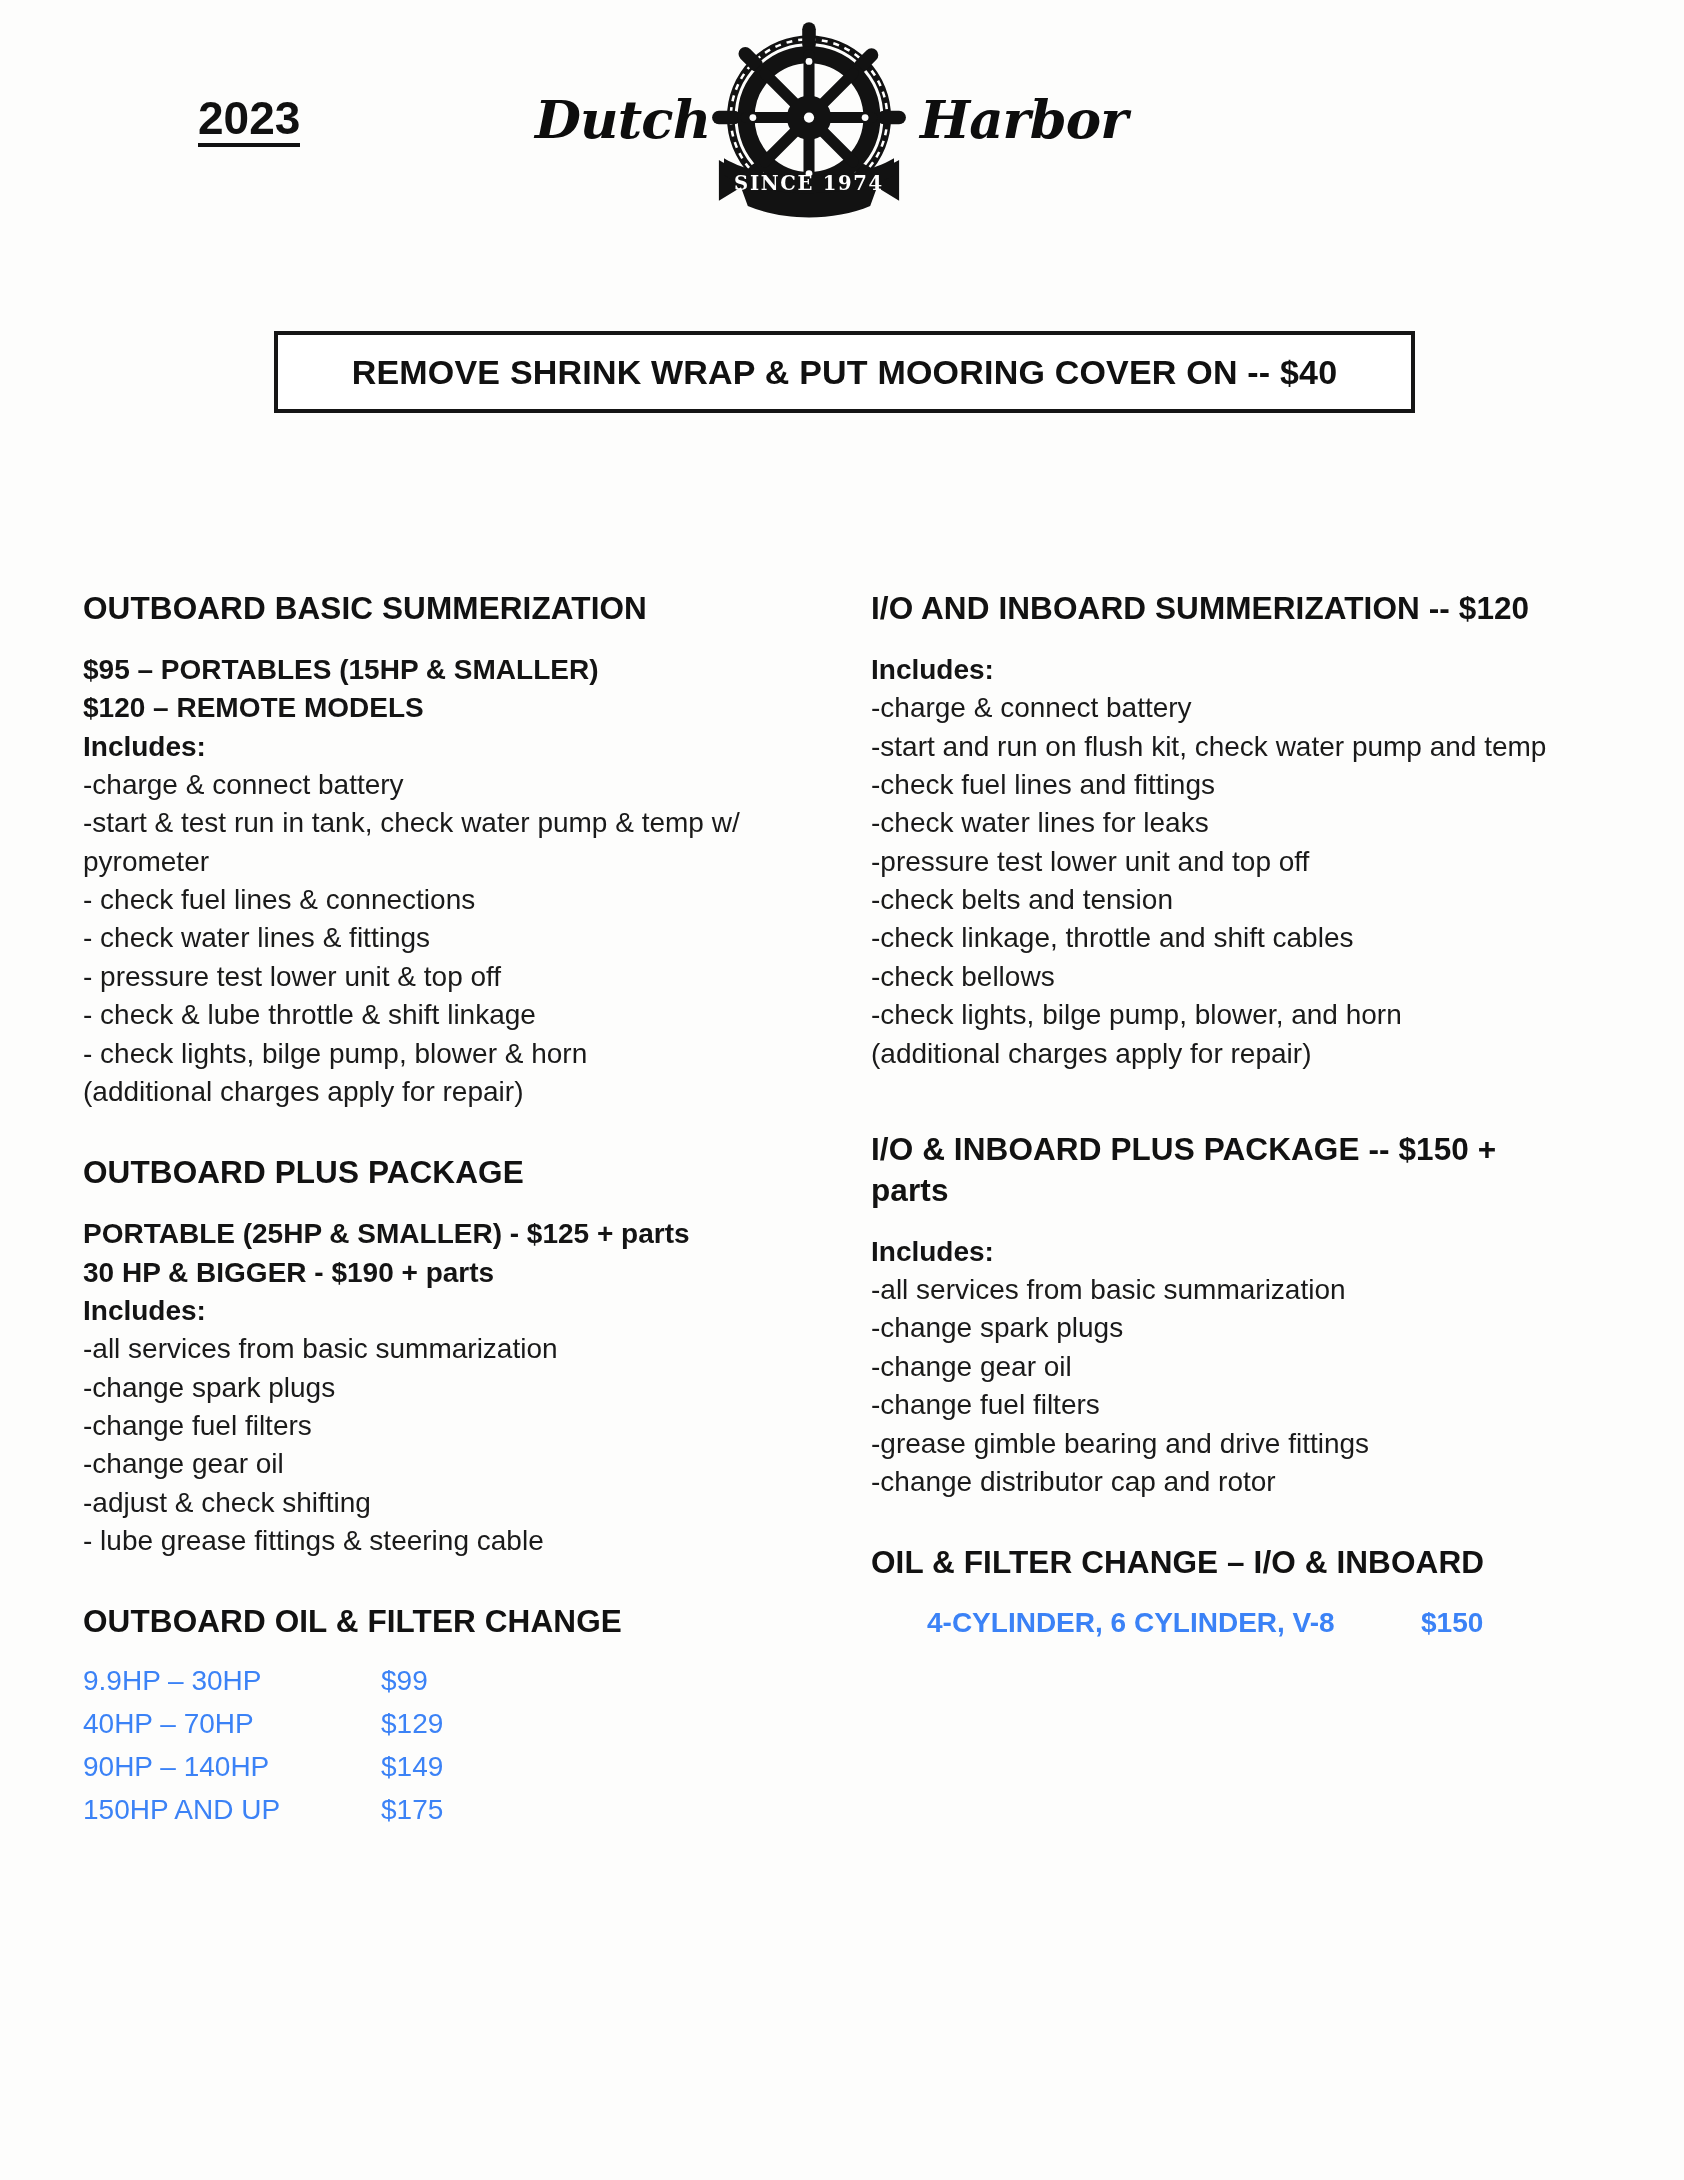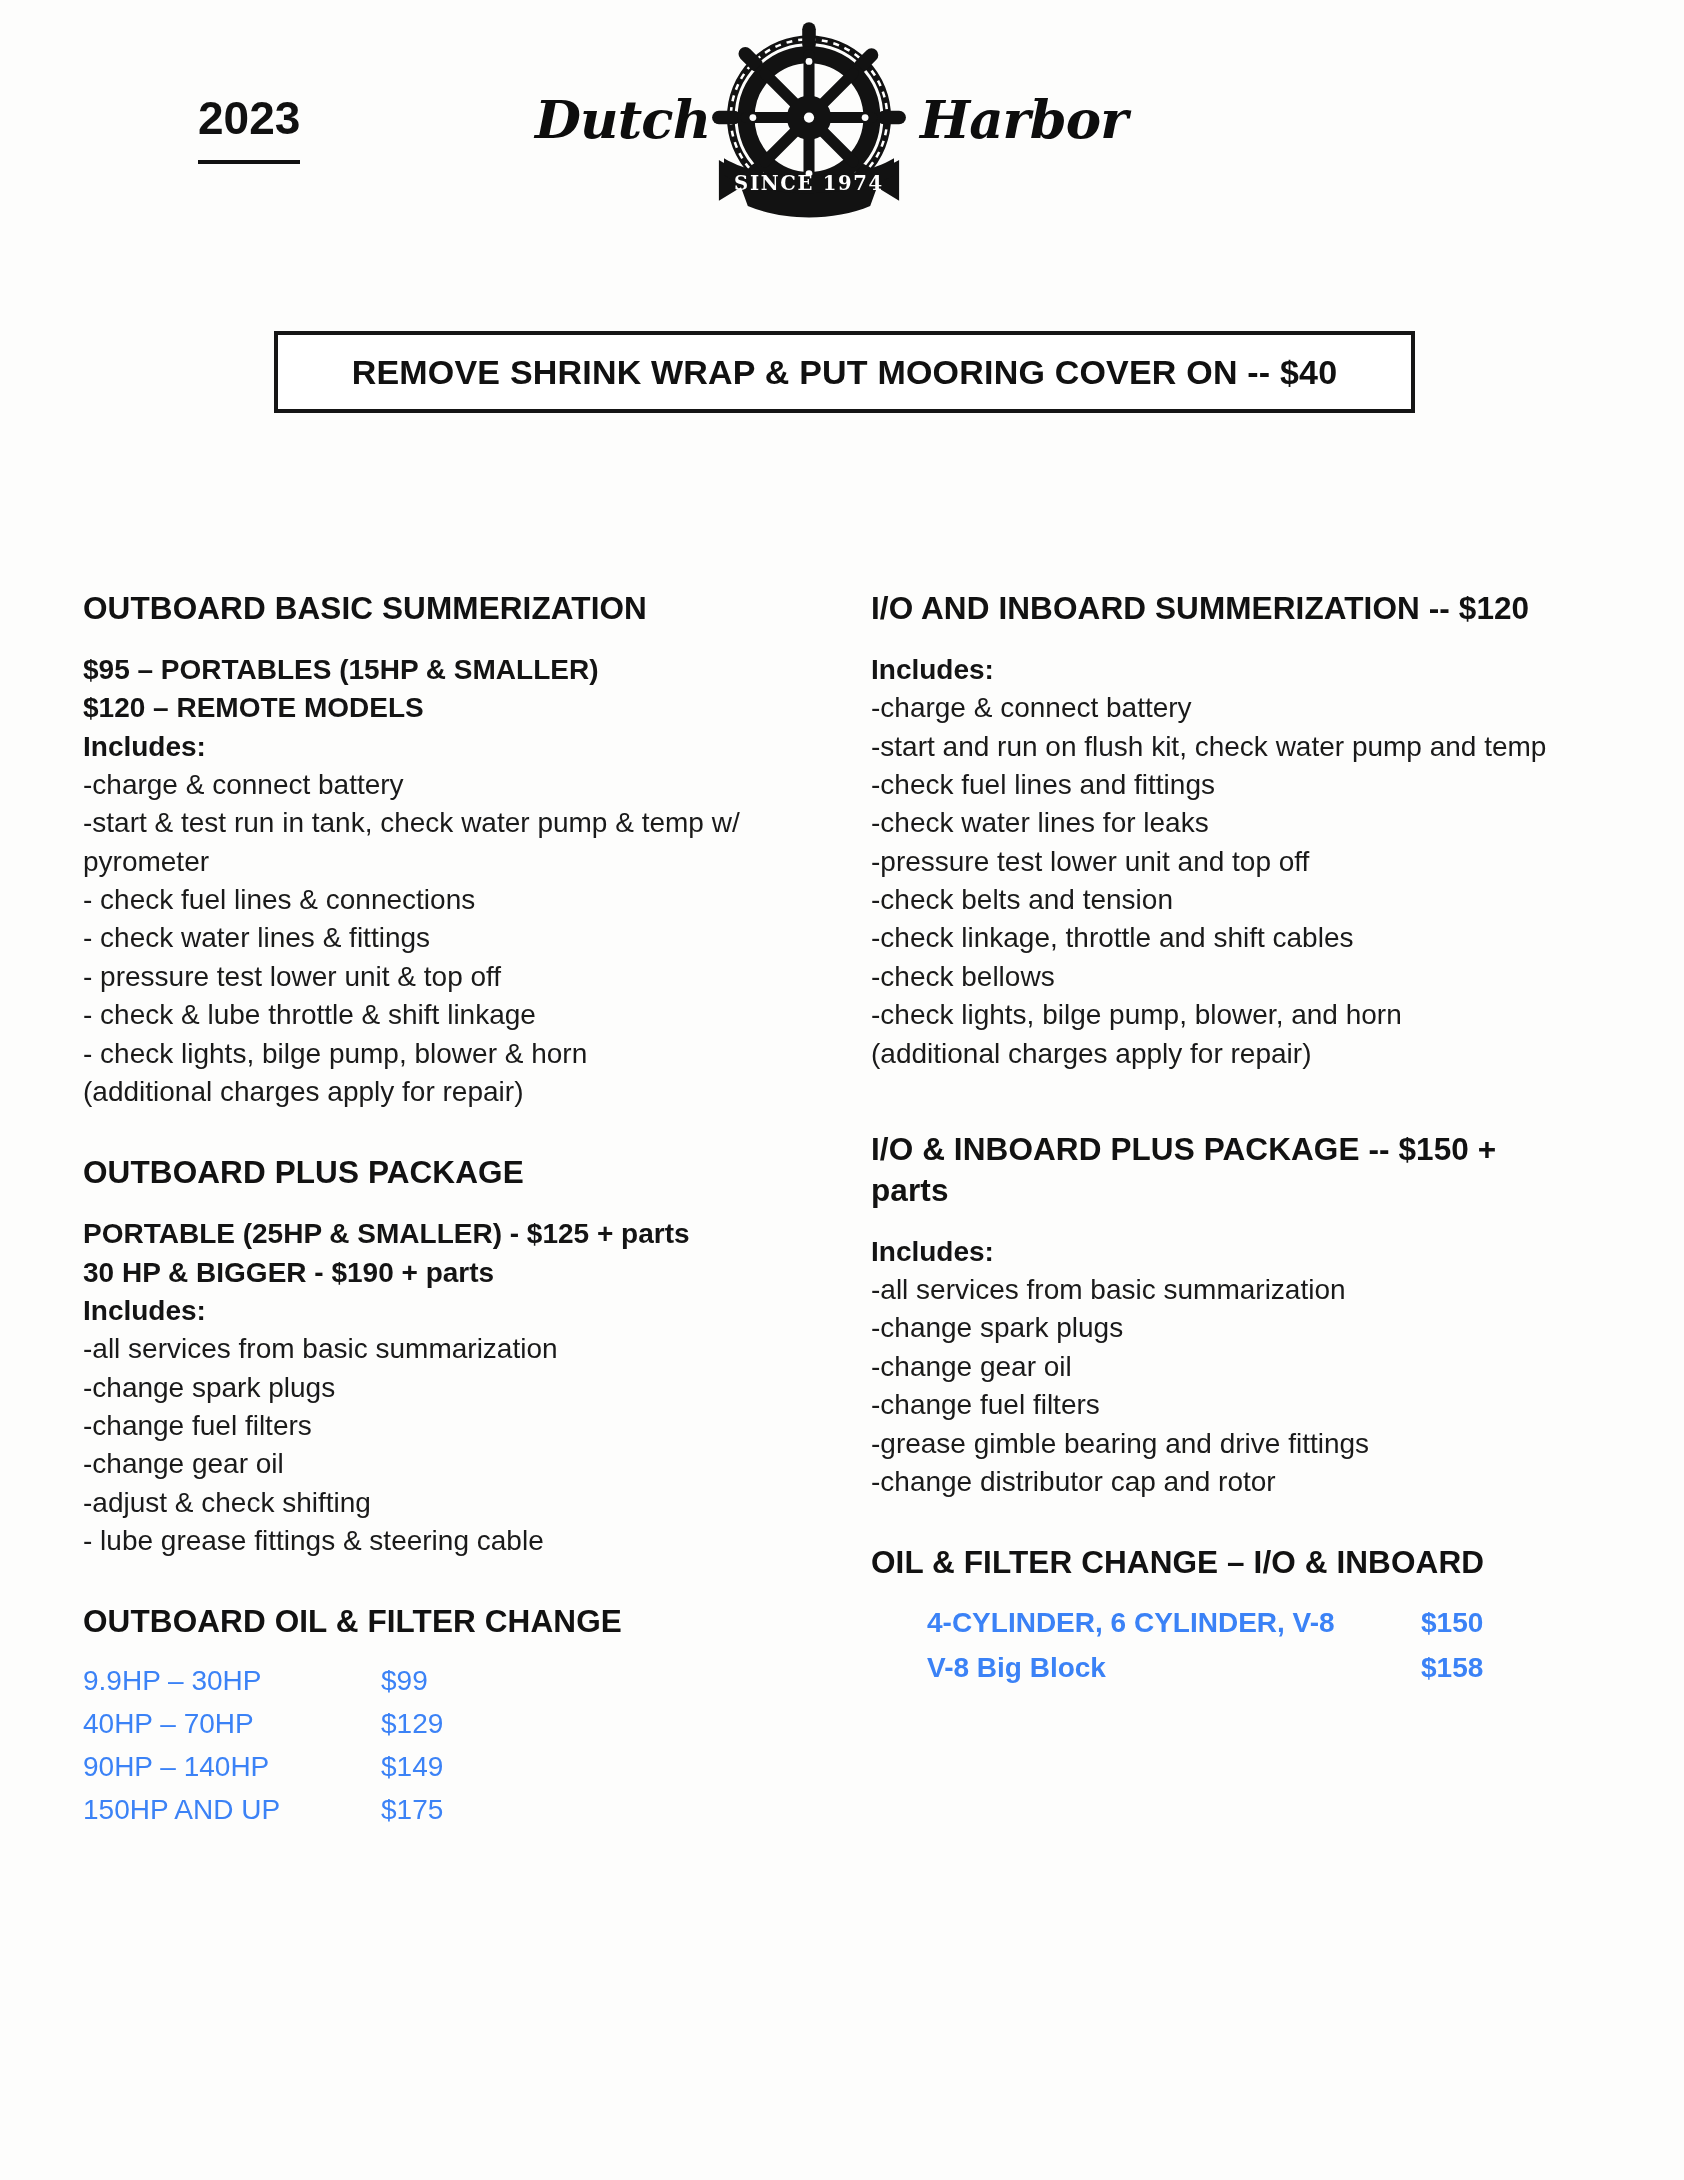--- a/index.html
+++ b/index.html
@@ -30,21 +30,21 @@
   }
   .year {
     position: absolute;
     left: 198px;
     top: 95px;
     font-size: 46px;
     font-weight: bold;
     letter-spacing: 0px;
     color: #111;
     border-bottom: 4.3px solid #111;
-    padding-bottom: 19px;
+    padding-bottom: 2px;
     line-height: 1;
   }
 
   .logo-block {
     position: absolute;
     left: 511px;
     top: 15.3px;
     width: 681px;
     height: 247px;
   }
@@ -313,23 +313,19 @@
     <div class="gap-md"></div>
 
     <section>
       <h2 class="sec-title tight">OIL &amp; FILTER CHANGE – I/O &amp; INBOARD</h2>
       <table class="ptable boldrows">
         <tbody>
           <tr>
             <td class="label">4-CYLINDER, 6 CYLINDER, V-8</td>
             <td class="value">$150</td>
           </tr>
-          <tr>
-            <td class="label">V-8 Big Block</td>
-            <td class="value">$158</td>
-          </tr>
         </tbody>
       </table>
     </section>
   </div>
 
 </div>
 
 
 </body></html>

